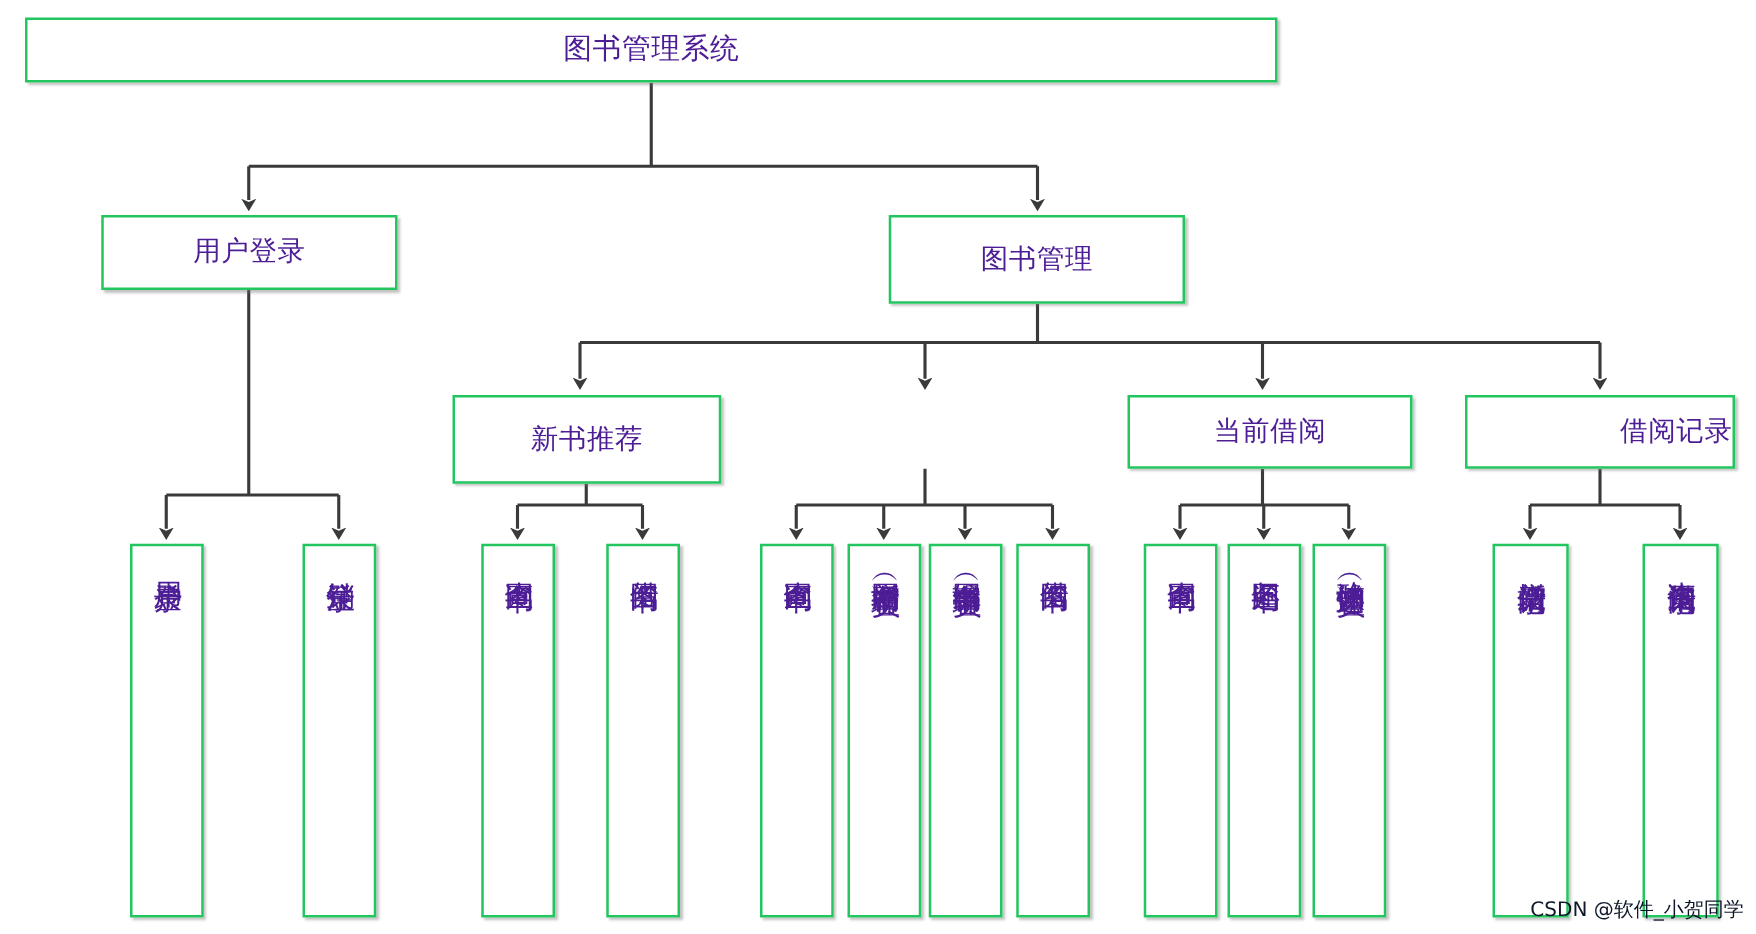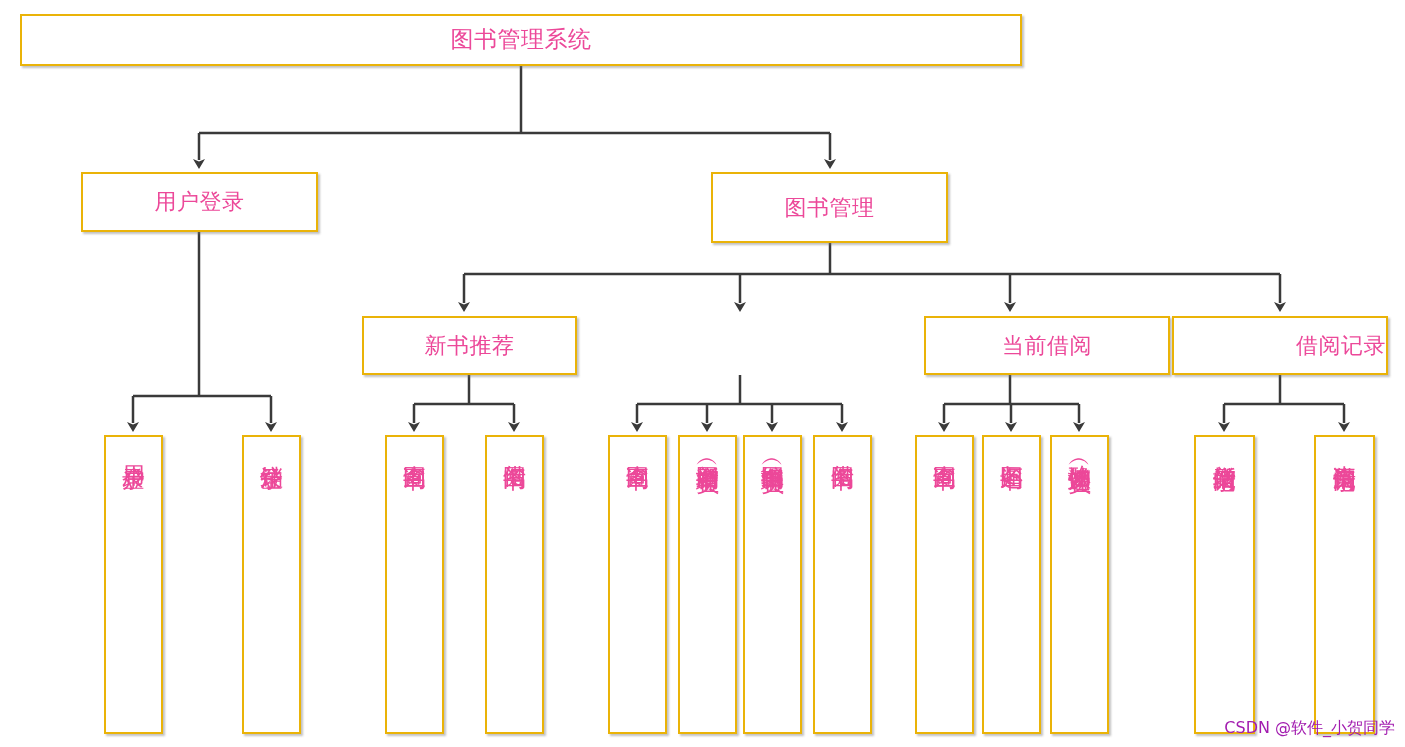--- a/index.html
+++ b/index.html
@@ -23,26 +23,26 @@
     left: 0;
     top: 0;
     width: 1405px;
     height: 747px;
     pointer-events: none;
   }
   .node {
     position: absolute;
     box-sizing: border-box;
     background: #ffffff;
-    border: 2px solid #eab308;
+    border: 2px solid #22c55e;
     box-shadow: 2px 2px 2px rgba(120,120,120,0.45);
     display: flex;
     align-items: center;
     justify-content: center;
-    color: #ec4899;
+    color: #4c1d95;
     z-index: 2;
   }
   .node .label {
     display: block;
     text-align: center;
     line-height: 1.18;
     letter-spacing: 0.5px;
   }
   
   .node.horiz .label {
@@ -62,21 +62,21 @@
     font-size: 23px;
     line-height: 1.08;
     letter-spacing: 1px;
     white-space: nowrap;
   }
   .watermark {
     position: absolute;
     right: 10px;
     bottom: 8px;
     font-size: 16px;
-    color: #a21caf;
+    color: #0f172a;
     z-index: 5;
     white-space: nowrap;
     font-family: "DejaVu Sans", "Liberation Sans", sans-serif;
   }
 </style>
 </head>
 <body>
 
 <div id="diagram-root">
 
@@ -135,26 +135,26 @@
   </div>
 
   <div class="node horiz" style="left:81px; top:172px; width:237px; height:60px;">
     <span class="label">用户登录</span>
   </div>
 
   <div class="node horiz" style="left:711px; top:172px; width:237px; height:71px;">
     <span class="label">图书管理</span>
   </div>
 
-  <div class="node horiz" style="left:362px; top:316px; width:215px; height:59px;">
+  <div class="node horiz" style="left:362px; top:316px; width:215px; height:71px;">
     <span class="label">新书推荐</span>
   </div>
 
 
-  <div class="node horiz" style="left:924px; top:316px; width:246px; height:59px;">
+  <div class="node horiz" style="left:902px; top:316px; width:228px; height:59px;">
     <span class="label">当前借阅</span>
   </div>
 
   <div class="node horiz" style="left:1172px; top:316px; width:216px; height:59px;justify-content:flex-end;">
     <span class="label">借阅记录</span>
   </div>
 
   <div class="node vert" style="left:104px; top:435px; width:59px; height:299px;">
     <span class="label">用户登录</span>
   </div>

